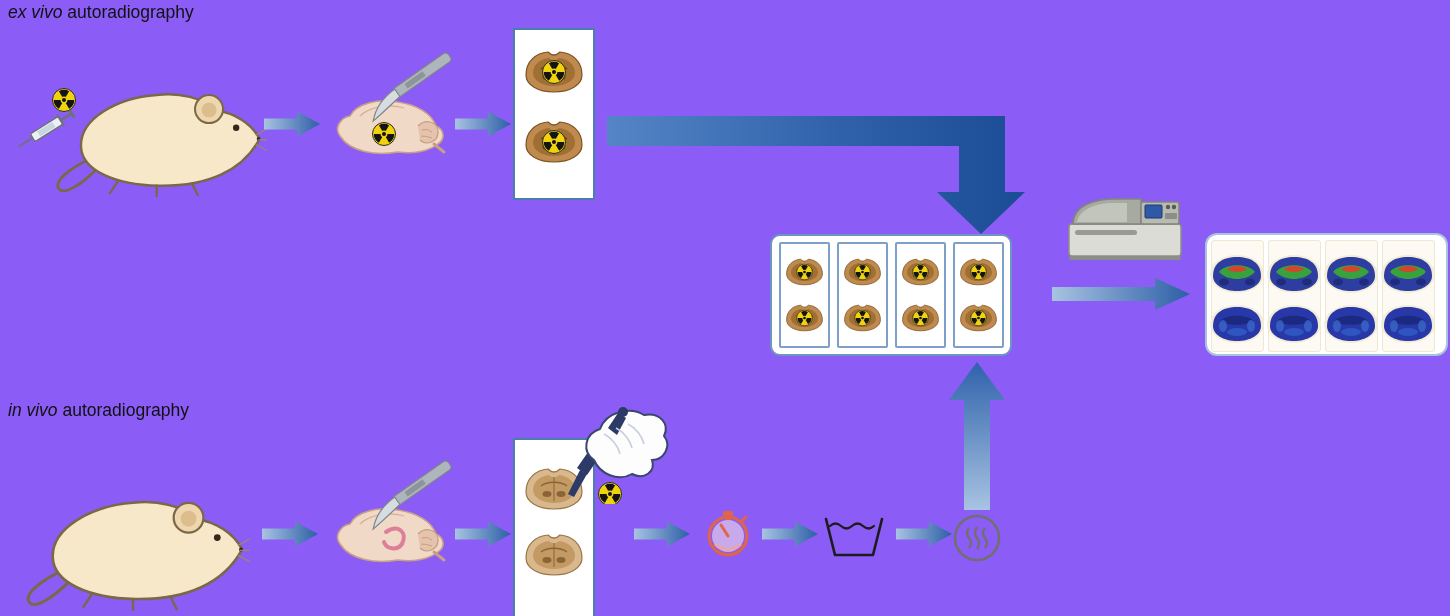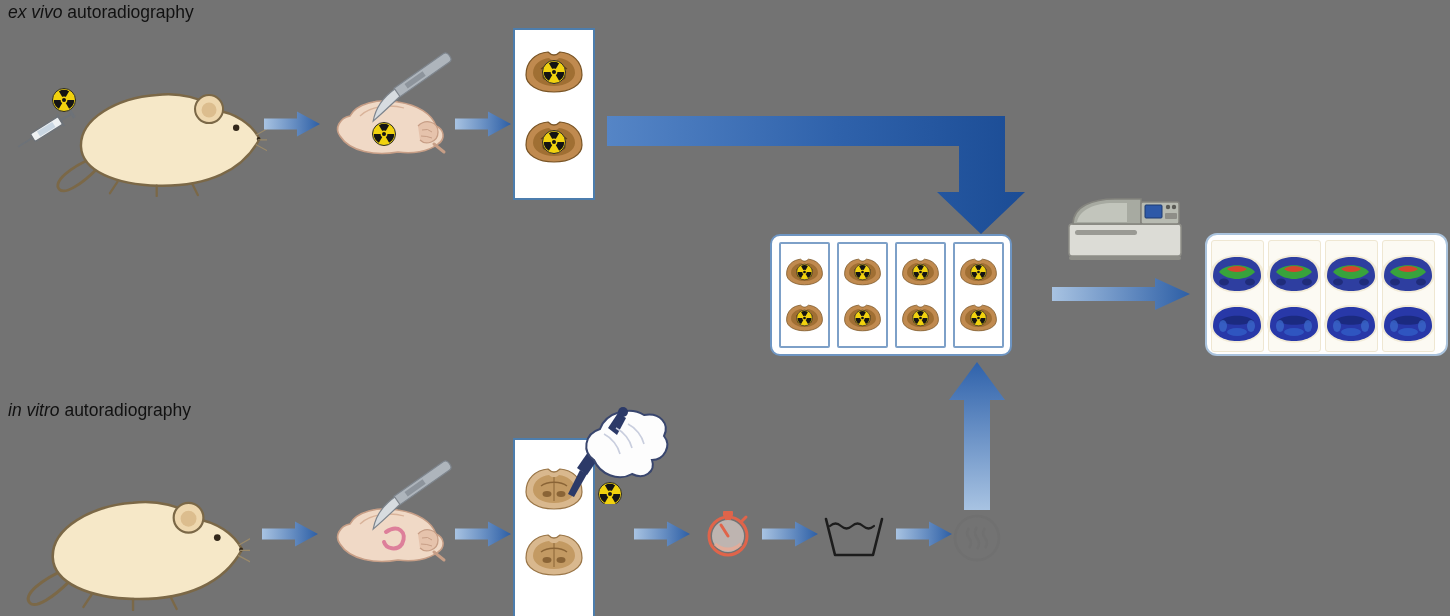--- a/index.html
+++ b/index.html
@@ -1,17 +1,17 @@
 <!DOCTYPE html>
 <html><head>
 <meta charset="utf-8">
 <style>
   *{margin:0;padding:0;box-sizing:border-box}
   html,body{background:#fff;font-family:"Liberation Sans",sans-serif}
-  .stage{position:relative;width:1450px;height:616px;background:#737373;overflow:hidden}
+  .stage{position:relative;width:1450px;height:616px;background:#8b5cf6;overflow:hidden}
   .abs{position:absolute}
   .flow-label{font-size:17.5px;color:#111;white-space:nowrap}
   .flow-label .it{font-style:italic}
   .slide{background:#fff;border:2px solid #4c7dad}
   .cassette{background:#fff;border:2px solid #6e95c2;border-radius:10px}
   .cassette-slide{position:absolute;border:2px solid #7da0c8;border-radius:2px;background:#fff}
   .result-panel{background:#fff;border:2px solid #aac3dd;border-radius:12px}
   .ghost-slide{position:absolute;border:1px solid #efe7d2;border-radius:3px;background:#fcfaf3}
   svg{display:block}
 </style>
@@ -160,21 +160,21 @@
         <circle cx="63" cy="10" r="5" fill="#2c3a68"></circle>
         <path d="M44 32 C 52 36 58 44 60 52 M56 26 C 64 30 70 38 72 46 M68 22 C 76 26 82 34 84 42" fill="none" stroke="#c9cede" stroke-width="1.6"></path>
       </g>
     </defs>
   </svg>
 
   <div class="abs flow-label" style="left:8px;top:2px">
     <span class="it">ex vivo</span><span> autoradiography</span>
   </div>
   <div class="abs flow-label" style="left:8px;top:400px">
-    <span class="it">in vitro</span><span> autoradiography</span>
+    <span class="it">in vivo</span><span> autoradiography</span>
   </div>
 
   <svg class="abs" style="left:6px;top:78px" width="84" height="78" viewBox="0 0 84 78">
     <use href="#sym-syringe" transform="translate(8,62) rotate(-32)"></use>
     <use href="#sym-radiation" transform="translate(58,22)"></use>
   </svg>
 
   <svg class="abs" style="left:52px;top:66px" width="215" height="131" viewBox="0 0 230 140">
     <use href="#sym-mouse"></use>
   </svg>

